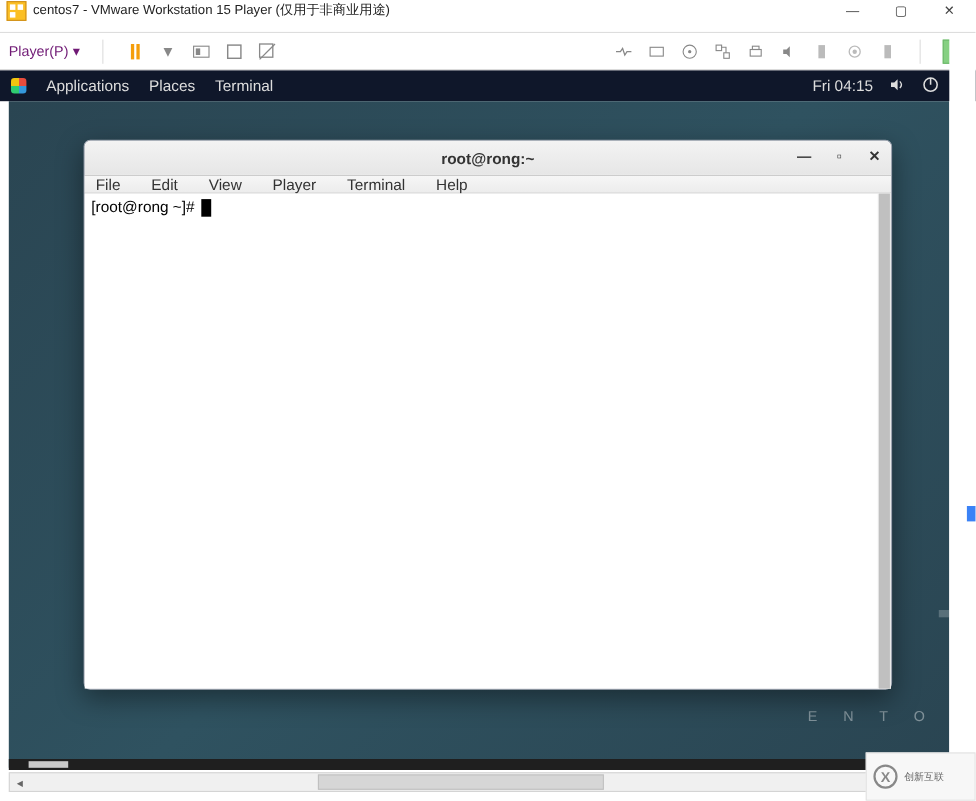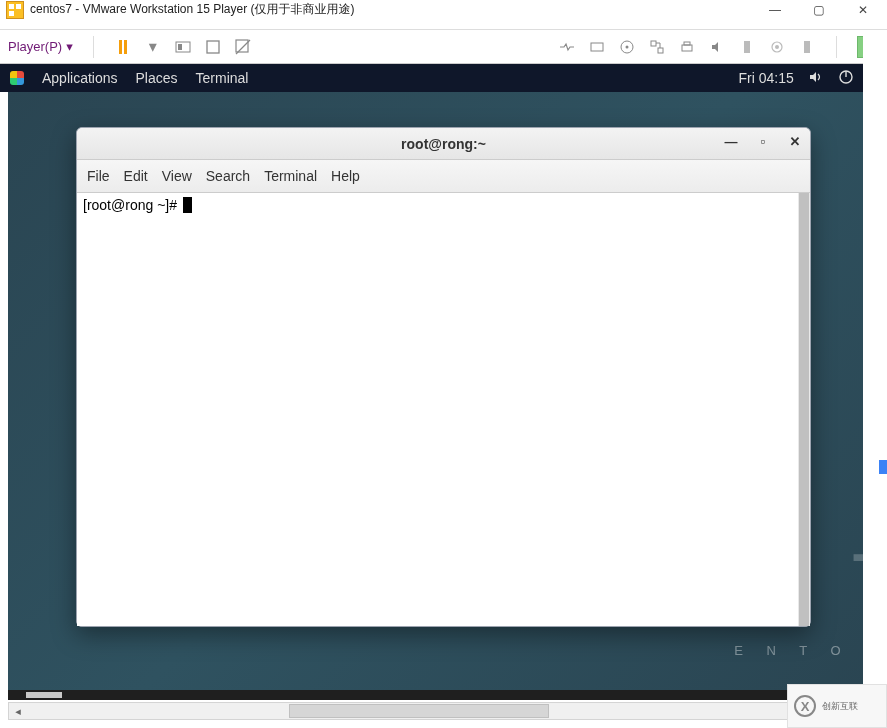--- a/index.html
+++ b/index.html
@@ -34,21 +34,21 @@
   
   .desktop { position:absolute; top:92px; left:8px; right:24px; bottom:30px; background: linear-gradient(135deg,#2a4552 0%, #2f5260 50%, #2a4552 100%); overflow:hidden; }
   .centos-logo { position:absolute; right:-30px; bottom:60px; font-size:90px; font-weight:100; color:rgba(255,255,255,0.22); letter-spacing:-6px; font-family: "Segoe UI Light", sans-serif;}
   .centos-text { position:absolute; right:-20px; bottom:40px; font-size:13px; letter-spacing:10px; color:rgba(255,255,255,0.4); }
 
   
   .term-window { position:absolute; top:35px; left:68px; width:735px; height:500px; background:#fdfdfd; border:1px solid #9ca3af; border-radius:6px; box-shadow:0 8px 24px rgba(0,0,0,0.4); display:flex; flex-direction:column; }
   .term-title { height:32px; background:linear-gradient(#f3f3f3,#e6e6e6); border-bottom:1px solid #ccc; display:flex; align-items:center; justify-content:center; position:relative; border-radius:6px 6px 0 0; font-size:14px; font-weight:600; color:#333;}
   .term-title-btns { position:absolute; right:6px; top:4px; display:flex; gap:14px; }
   .term-title-btn { width:18px; height:18px; display:flex; align-items:center; justify-content:center; color:#333; font-size:13px; }
-  .term-menu { height:33px; background:linear-gradient(#f6f6f6,#ececec); border-bottom:1px solid #ccc; display:flex; align-items:center; gap:14px; padding:0 10px; font-size:14px; color:#333;}
+  .term-menu { height:16px; background:linear-gradient(#f6f6f6,#ececec); border-bottom:1px solid #ccc; display:flex; align-items:center; gap:28px; padding:0 10px; font-size:14px; color:#333;}
   .term-body { flex:1; background:#fff; padding:4px 6px; font-family: "DejaVu Sans Mono","Consolas",monospace; font-size:14px; color:#000; position:relative; }
   .term-scroll { position:absolute; right:0; top:0; bottom:0; width:12px; background:#e9e9e9;}
   .term-scroll-thumb { position:absolute; top:0; left:1px; right:1px; height:100%; background:#c0c0c0;}
   .prompt-line { white-space:pre;margin-top:12px; }
   .cursor { display:inline-block; width:9px; height:16px; background:#000; vertical-align:text-bottom; margin-left:2px;}
 
   
   .right-sliver { position:absolute; right:0; top:30px; width:24px; bottom:30px; background:#fff;  }
   .right-sliver .blue-dot { position:absolute; right:0; top:430px; width:8px; height:14px; background:#3b82f6;}
 
@@ -204,21 +204,21 @@
       <div class="term-title-btns">
         <div class="term-title-btn">—</div>
         <div class="term-title-btn">▫</div>
         <div class="term-title-btn">✕</div>
       </div>
     </div>
     <div class="term-menu">
       <span>File</span>
       <span>Edit</span>
       <span>View</span>
-      <span>Search</span>
+      <span>Player</span>
       <span>Terminal</span>
       <span>Help</span>
     </div>
     <div class="term-body">
       <span class="prompt-line">[root@rong ~]# </span><span class="cursor"></span>
       <div class="term-scroll">
         <div class="term-scroll-thumb"></div>
       </div>
     </div>
   </div>

